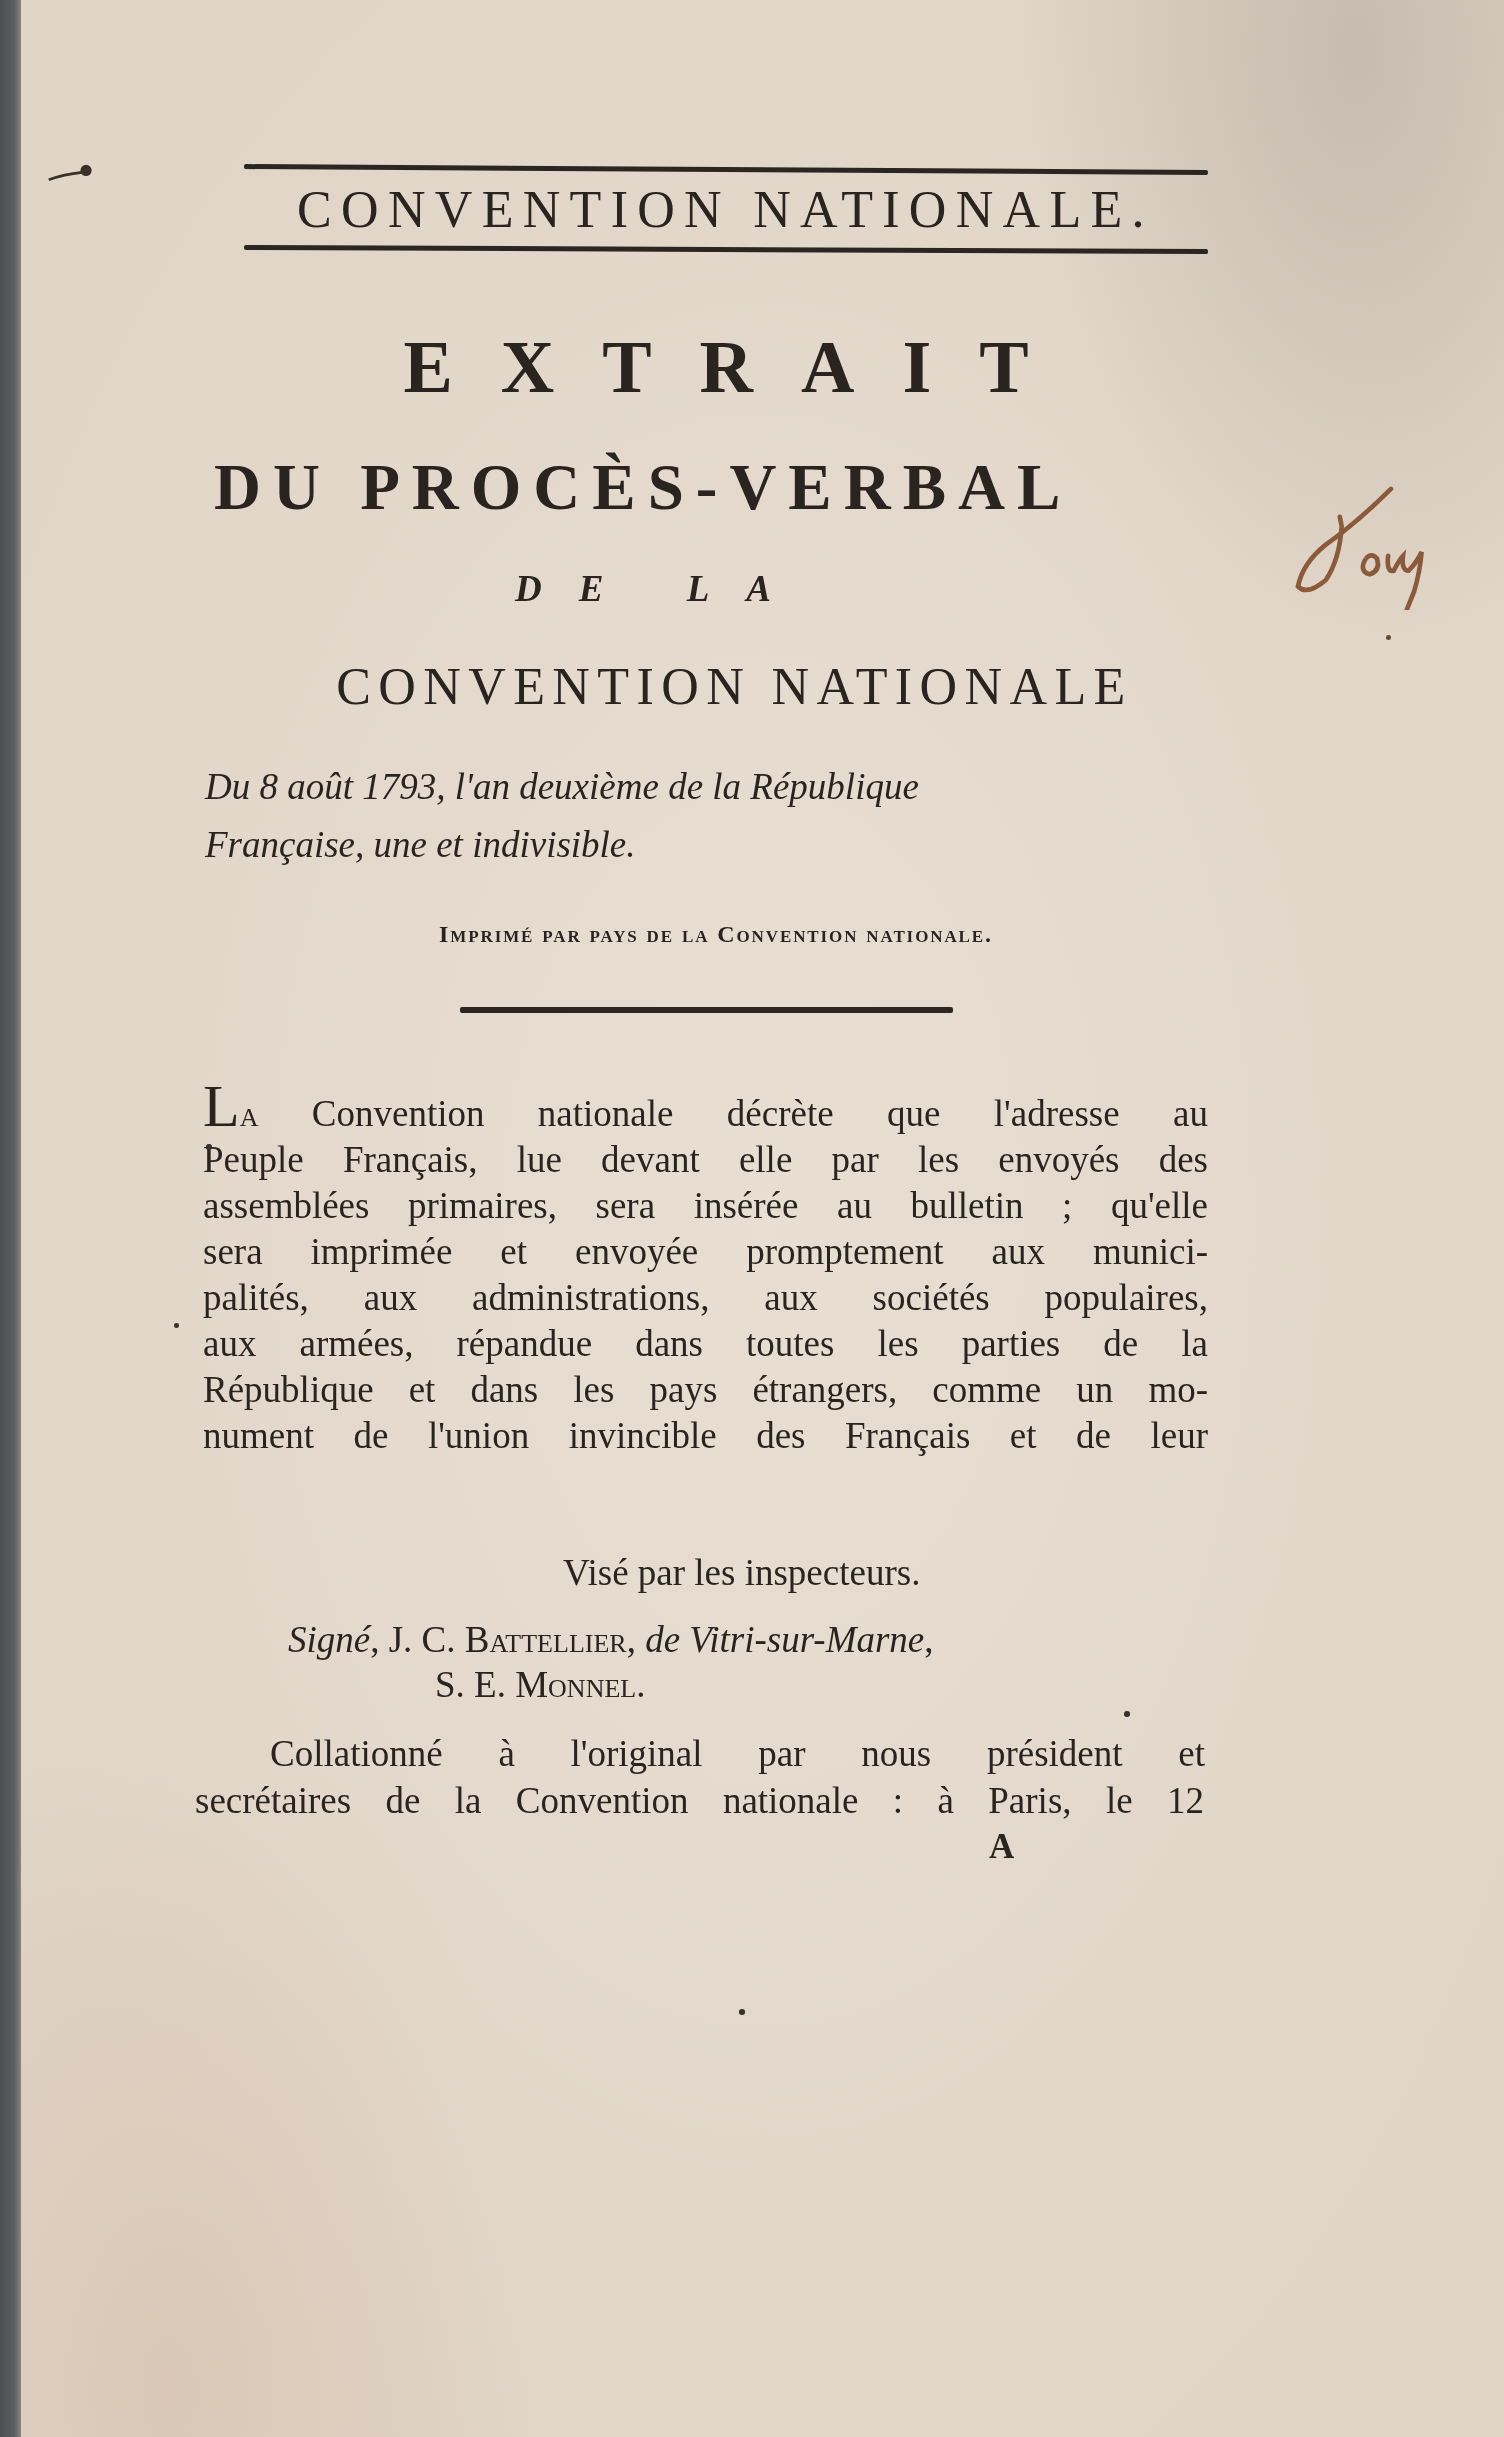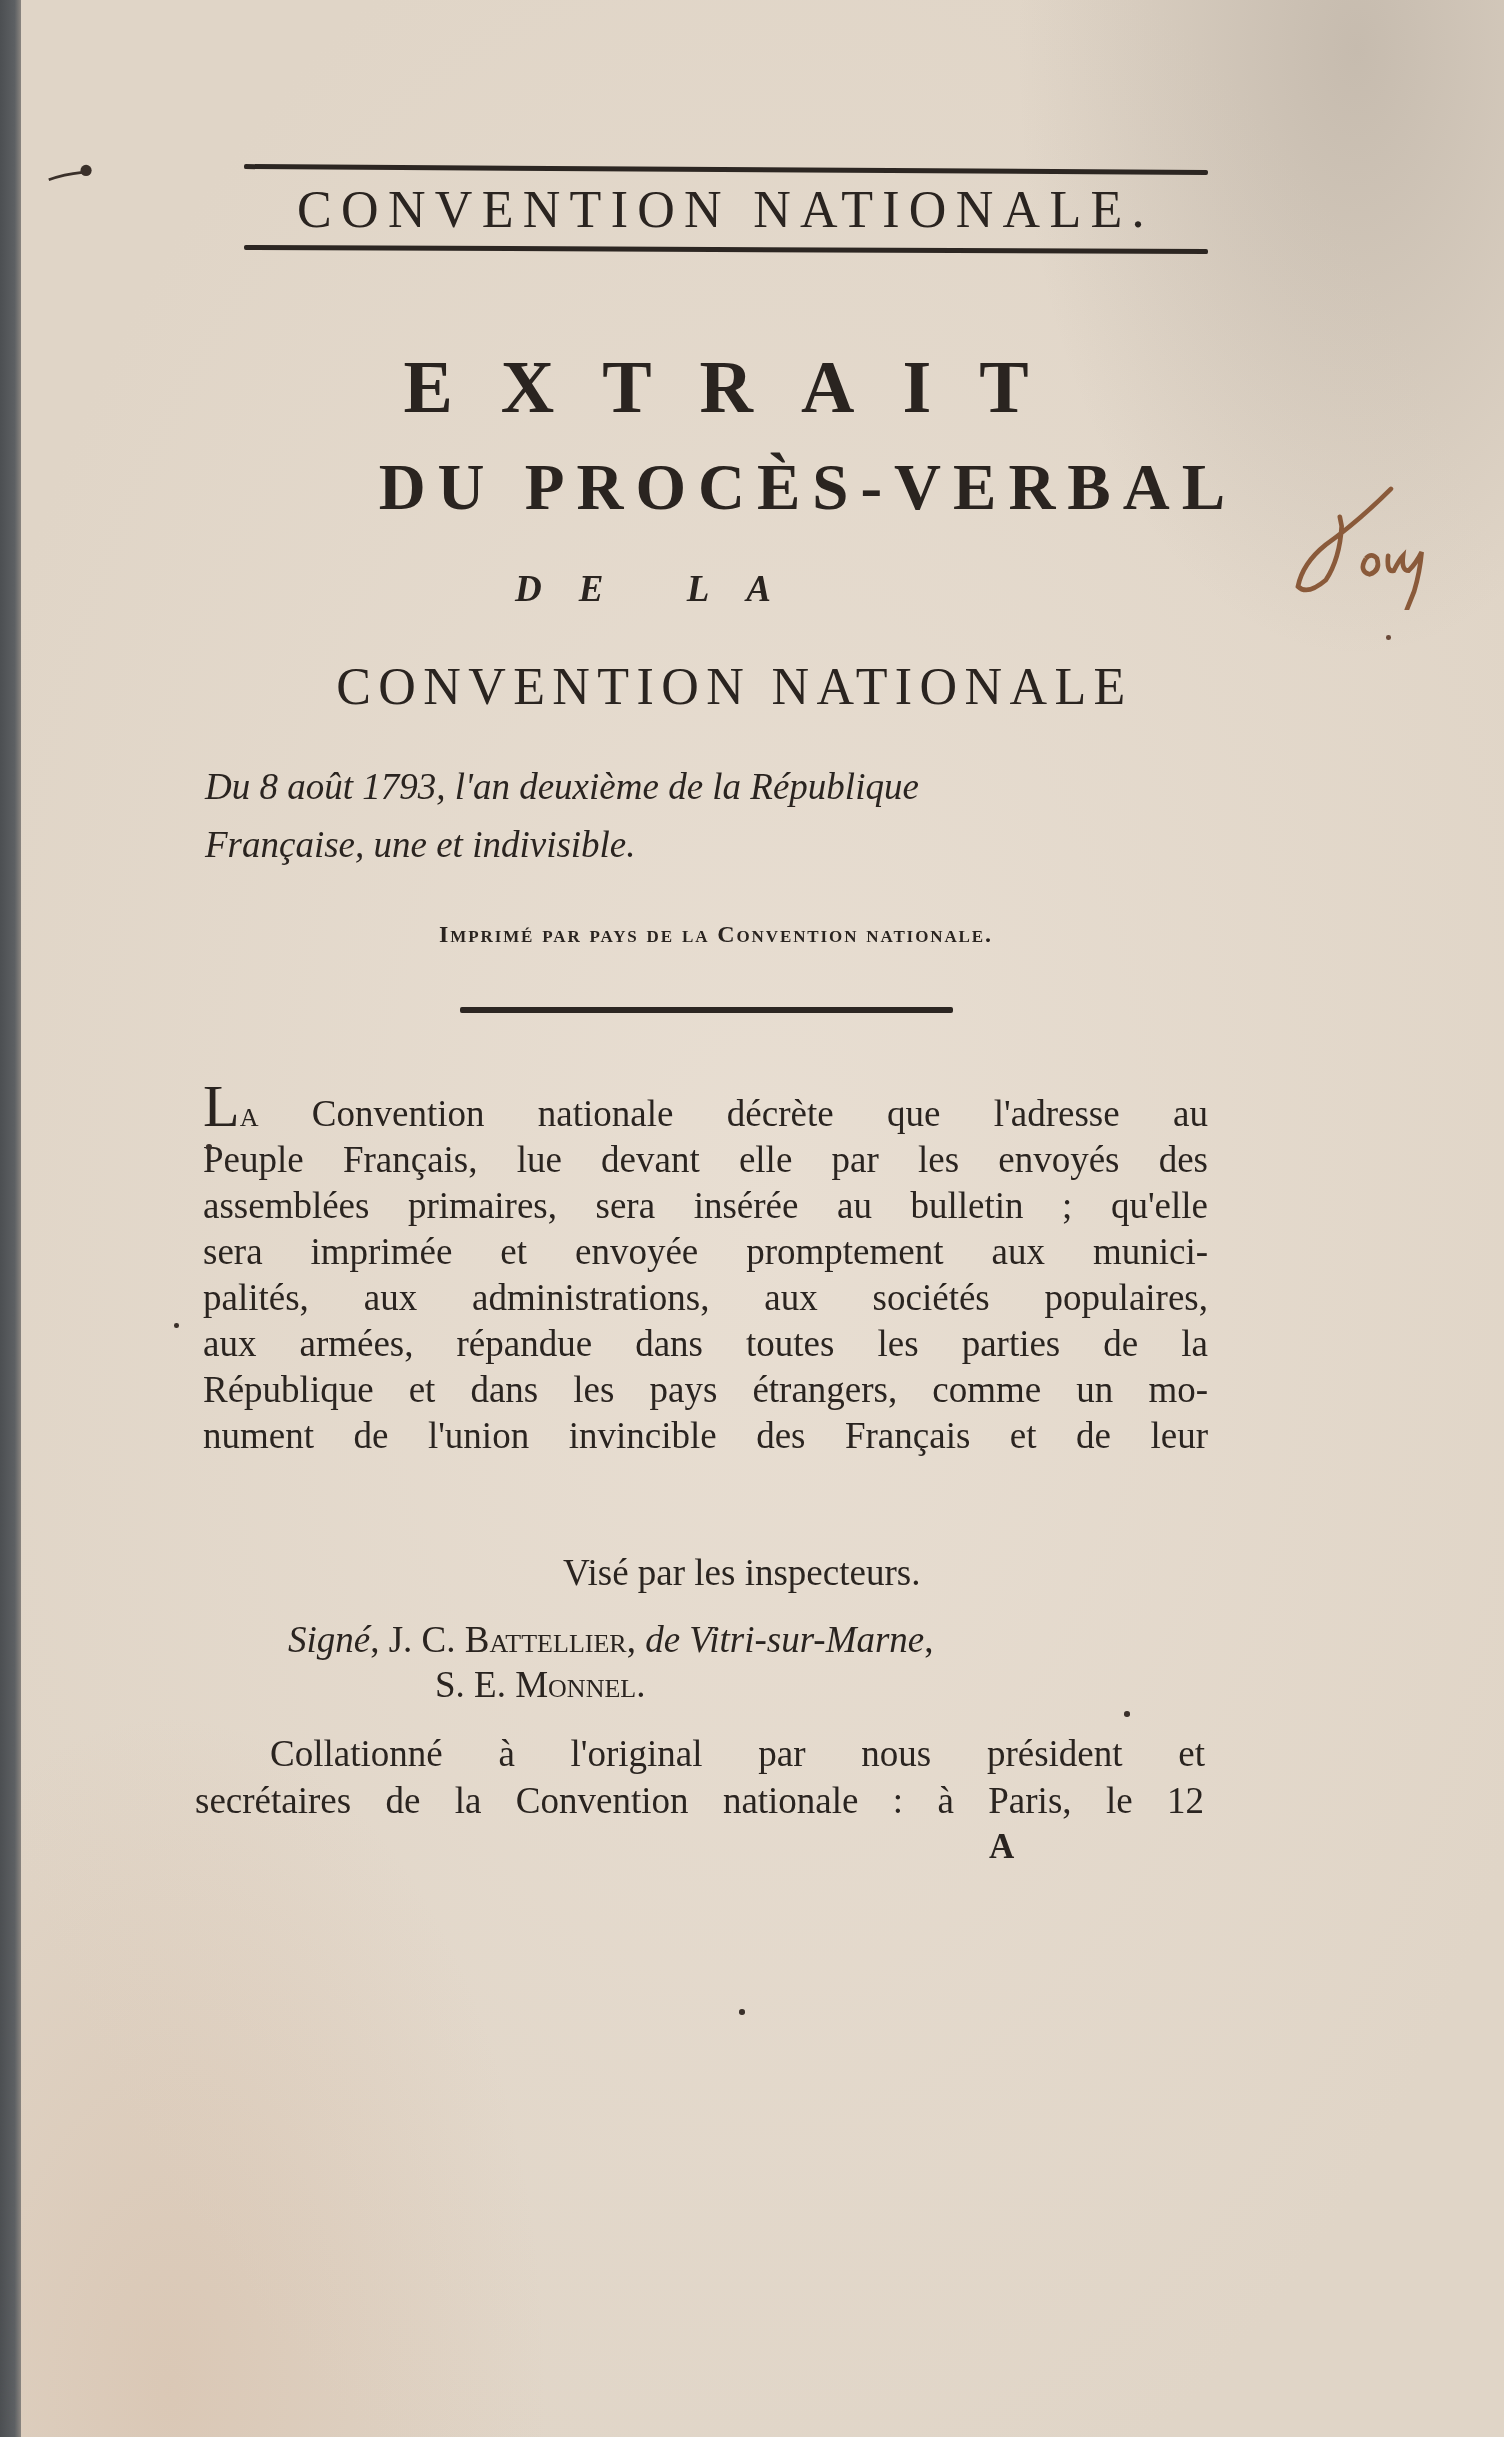--- a/index.html
+++ b/index.html
@@ -25,26 +25,26 @@
     position: absolute; height: 4.7px; background: #2c2622; border-radius: 1.9px;
   }
   .t-conv-top {
     left: 242px; width: 967px; top: 177px;
     font-family: "Liberation Serif", serif; font-size: 52px; letter-spacing: 9.3px;
     text-align: center; line-height: 65px;
   }
   .t-extrait {
     left: 279px; width: 874px; top: 321px;
     font-family: "Liberation Serif", serif; font-size: 74px; letter-spacing: 48px;
-    text-align: center; line-height: 93px; font-weight: bold; padding-left: 48px; box-sizing: border-box; margin-top: 20px;
+    text-align: center; line-height: 93px; font-weight: bold; padding-left: 48px; box-sizing: border-box;
   }
   .t-proces {
     left: 214px; width: 1023px; top: 445px;
     font-family: "Liberation Serif", serif; font-size: 65px; letter-spacing: 12px;
-    text-align: right; line-height: 84px; font-weight: bold;
+    text-align: left; line-height: 84px; font-weight: bold;
   }
   .t-dela {
     left: 515px; width: 372px; top: 563px;
     font-family: "Liberation Serif", serif; font-style: italic; font-weight: bold;
     font-size: 37px; letter-spacing: 37px; text-align: left; line-height: 52px;
   }
   .t-conv2 {
     left: 223px; width: 1023px; top: 651px;
     font-family: "Liberation Serif", serif; font-size: 52px; letter-spacing: 7.4px;
     text-align: center; line-height: 71px;

